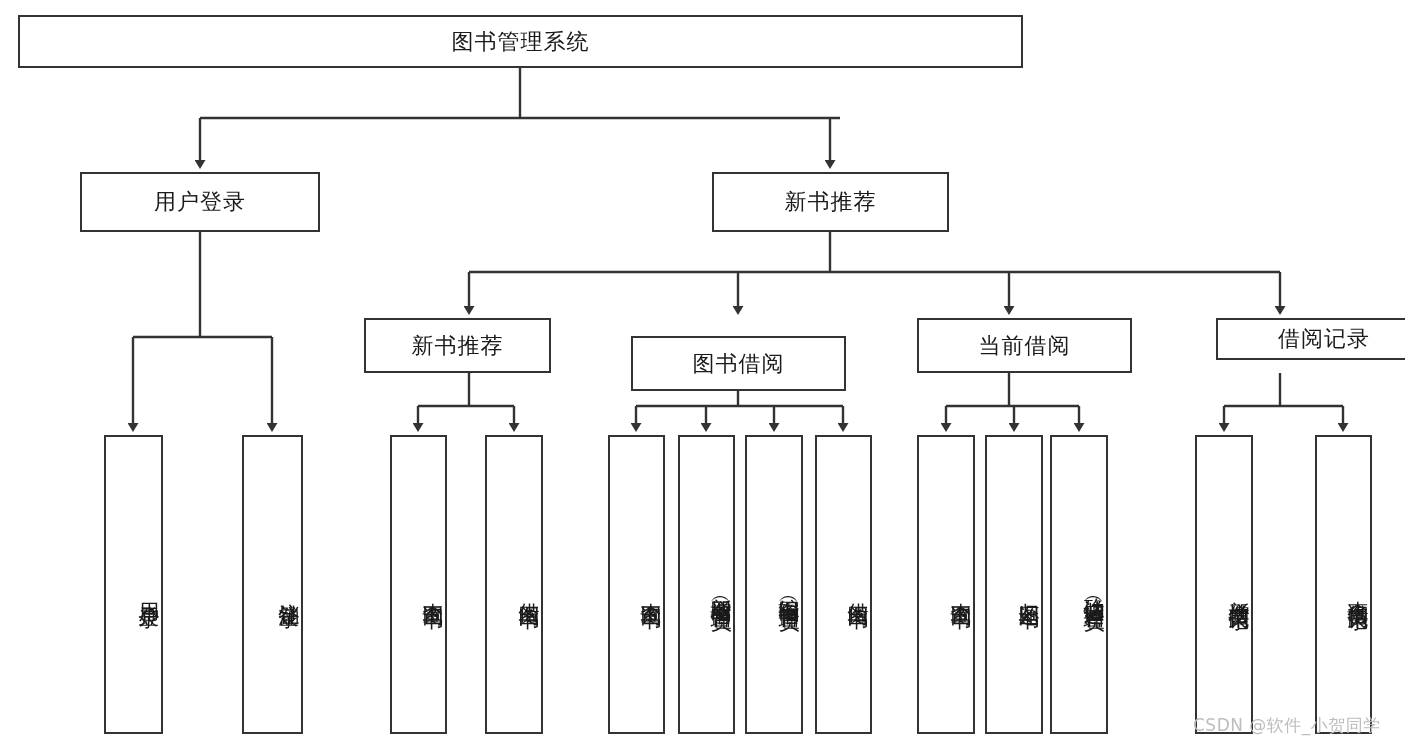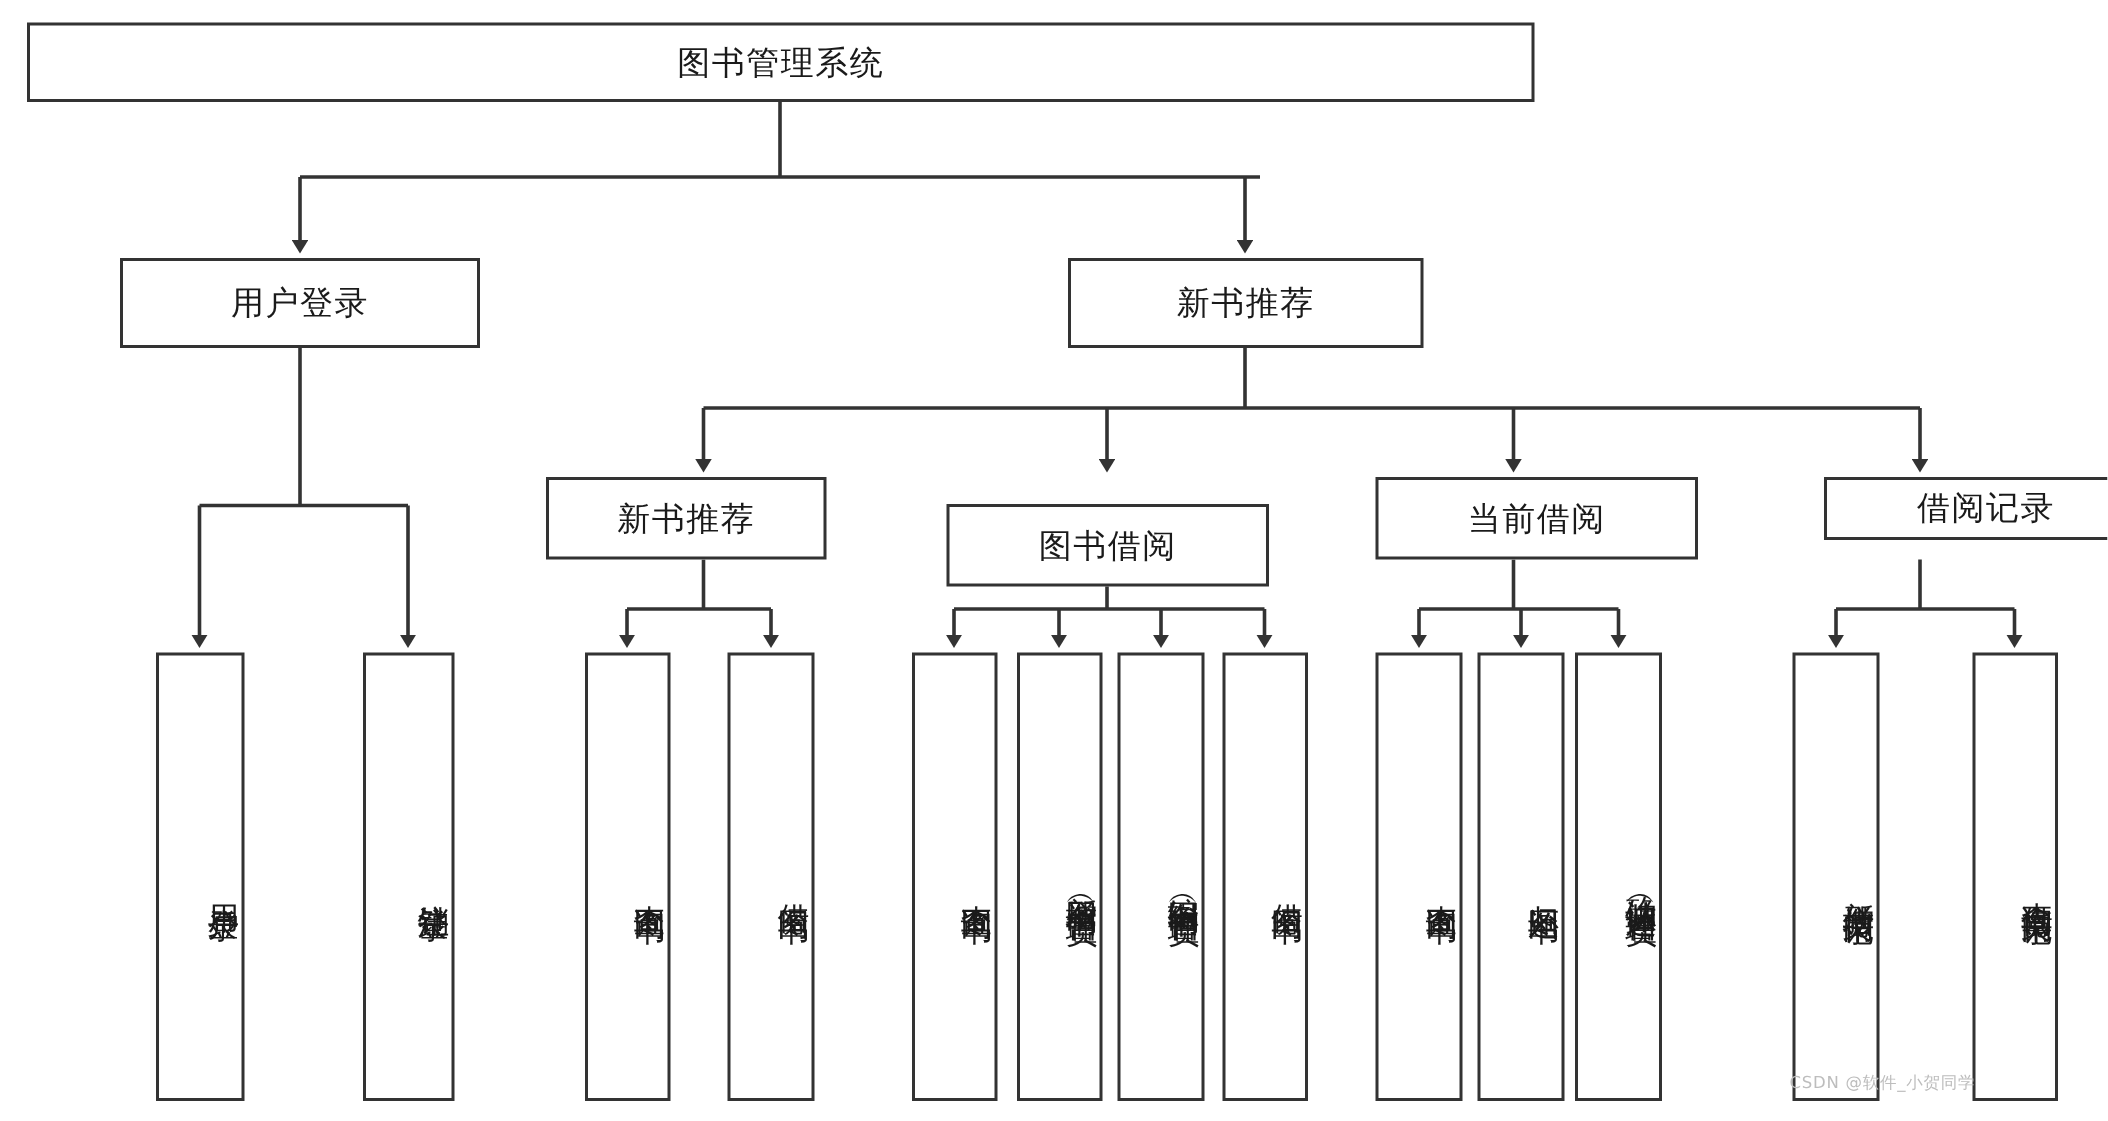--- a/index.html
+++ b/index.html
@@ -49,21 +49,21 @@
     align-items: flex-start;
     justify-content: center;
   }
   .node.vert span {
     display: block;
     text-align: left;
   }
   .watermark {
     position: absolute;
     color: #bdbdbd;
-    font-size: 11px;
+    font-size: 17px;
     letter-spacing: 0.5px;
     white-space: nowrap;
   }
 </style>
 </head>
 <body>
 
 <div id="canvas">
 
   <svg class="edges" viewBox="0 0 1405 747" xmlns="http://www.w3.org/2000/svg">

